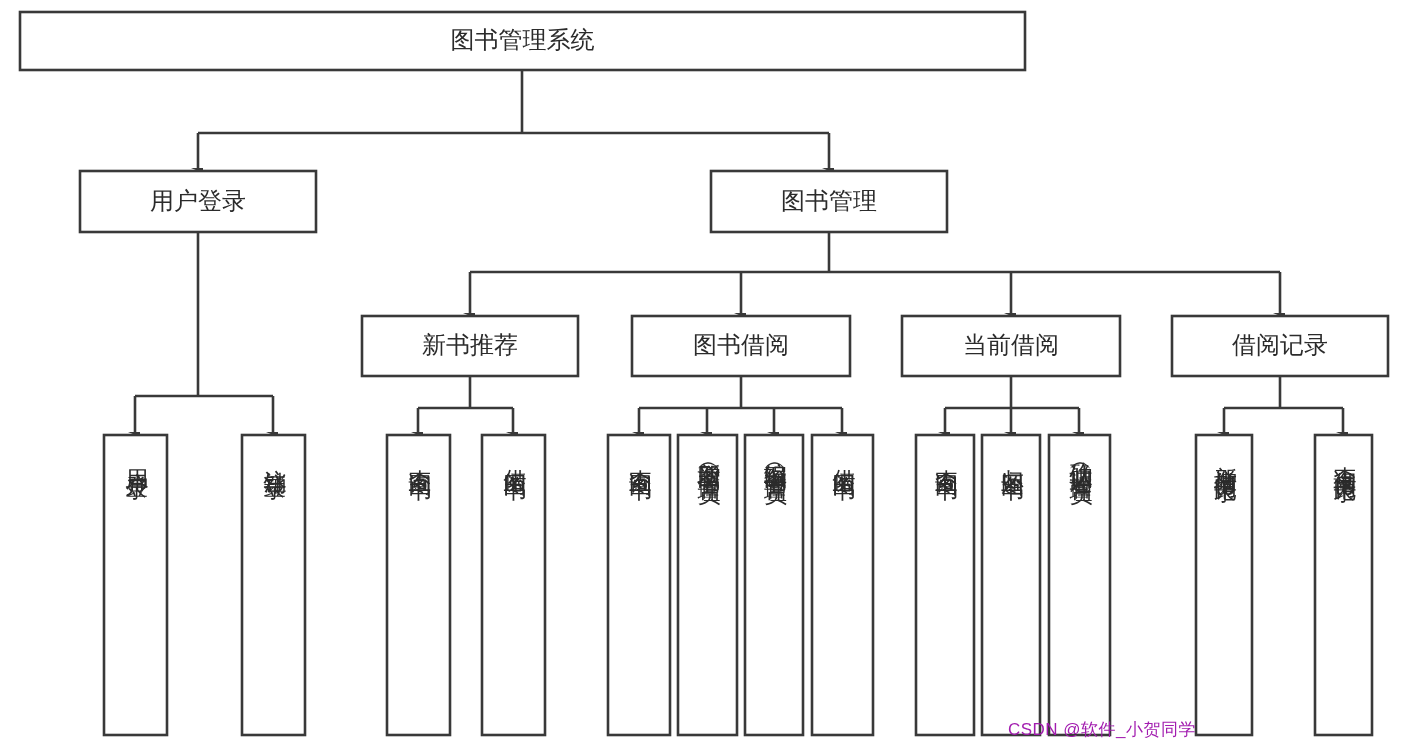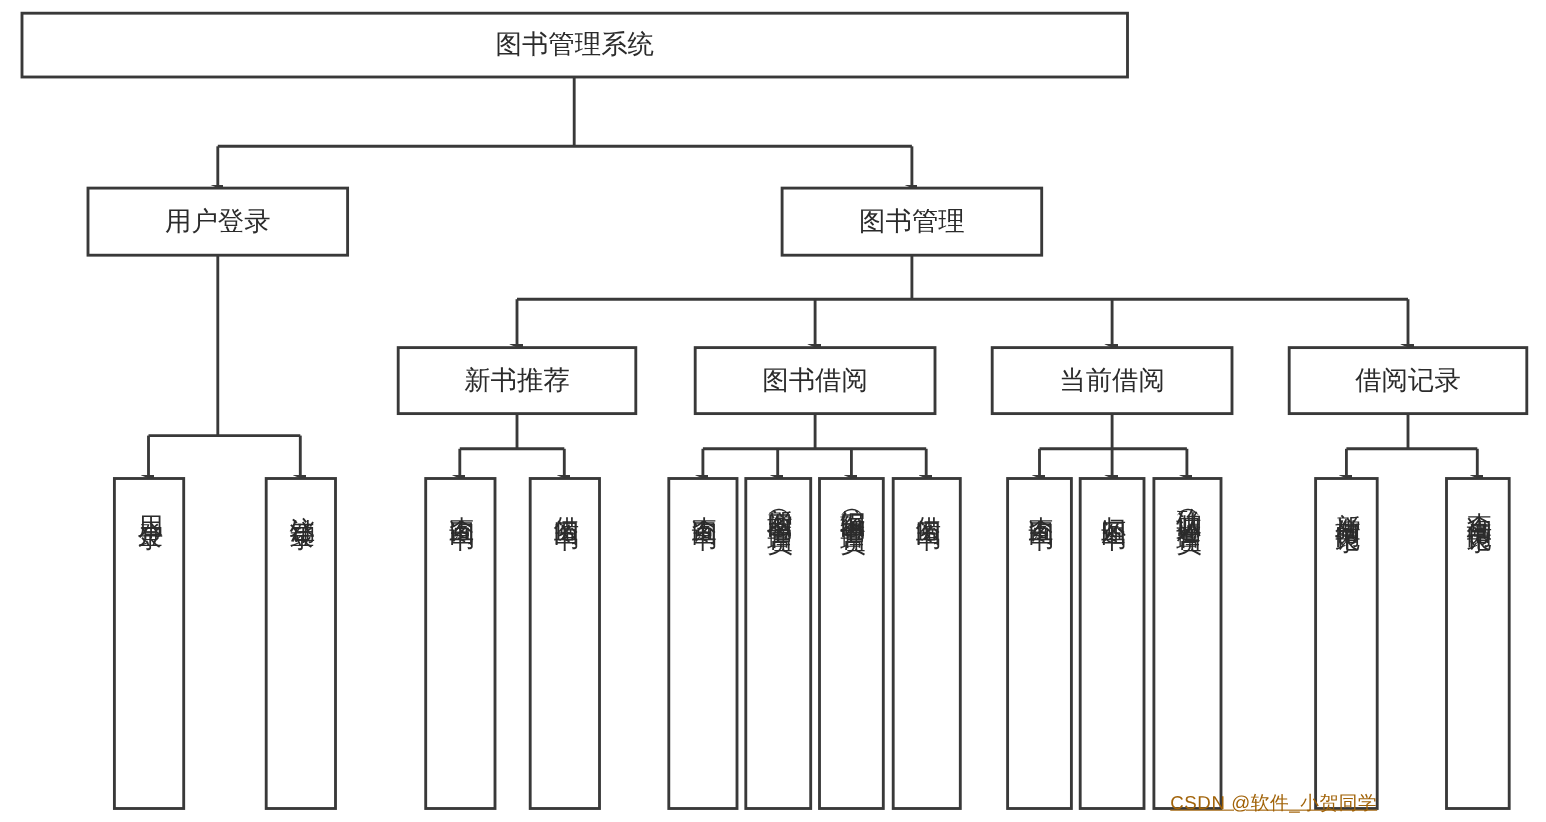--- a/index.html
+++ b/index.html
@@ -11,21 +11,20 @@
     width: 1405px;
     height: 747px;
     font-family: "Liberation Sans", sans-serif;
     overflow: hidden;
     position: relative;
   }
   #diagram-root {
     position: relative;
     width: 1222px;
     height: 747px;
-    padding-left: 40px;
   }
   svg.flow {
     position: absolute;
     top: 0;
     left: 0;
     width: 1405px;
     height: 747px;
   }
   .node-box {
     fill: #ffffff;
@@ -49,29 +48,28 @@
     stroke: #393939;
     stroke-width: 2.6;
     fill: none;
   }
   .arrow-head {
     fill: #393939;
     stroke: none;
   }
   .watermark {
     position: absolute;
-    right: 10px;
+    right: 26px;
     bottom: 6px;
     font-family: "Liberation Sans", sans-serif;
     font-size: 17px;
-    color: #a16207;
+    color: #a21caf;
     letter-spacing: 0.5px;
     white-space: nowrap;
     user-select: none;
-    text-decoration: underline;
   }
 </style>
 </head>
 <body>
 
 <div id="diagram-root">
   <svg class="flow" viewBox="0 0 1405 747">
     <defs>
       <marker id="arrow" markerWidth="12" markerHeight="12" refX="1" refY="5" orient="auto" markerUnits="userSpaceOnUse">
         <path class="arrow-head" d="M 0 0 L 11 0 L 5.5 13 z" transform="translate(-5.5,-1)"></path>

